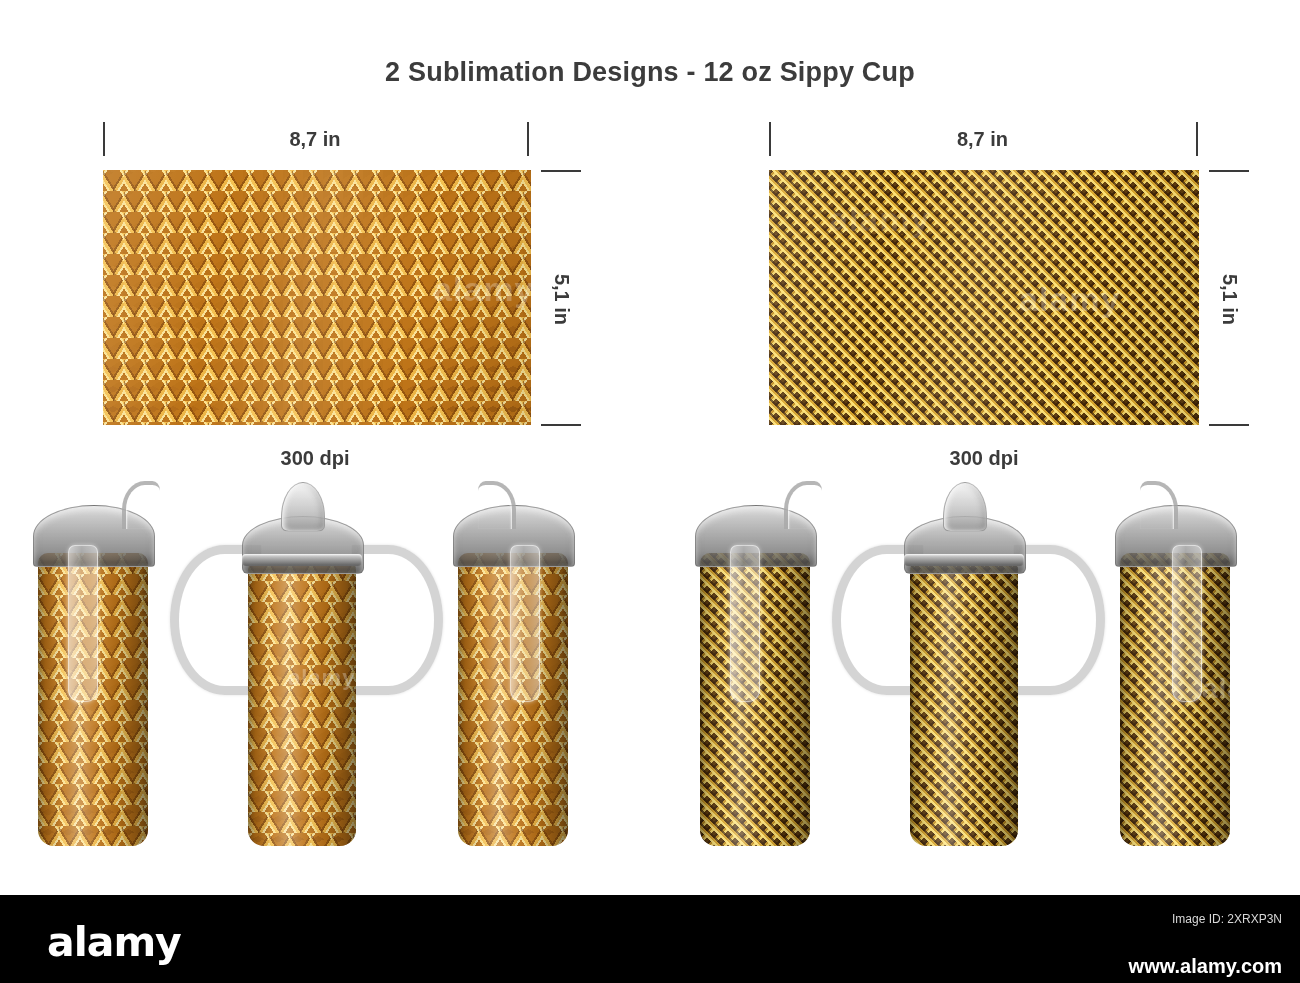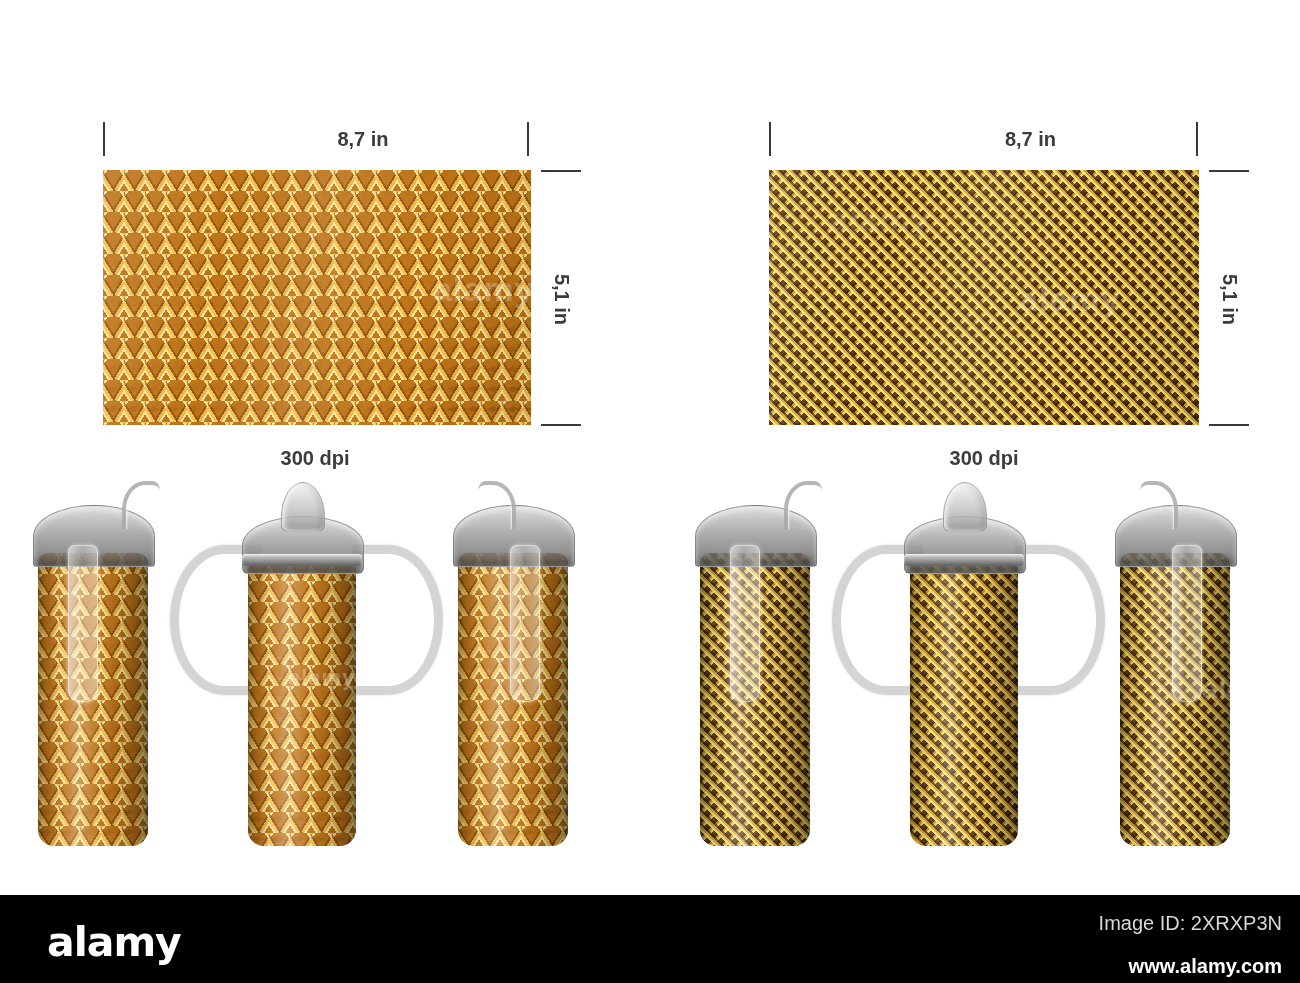--- a/index.html
+++ b/index.html
@@ -13,21 +13,20 @@
   
   .title{
     position:absolute;left:0;top:57px;width:1300px;text-align:center;
     font-size:27px;font-weight:bold;color:#3c3c3c;letter-spacing:.2px;
   }
 
   
   .dim-top{
     position:absolute;font-size:20px;font-weight:bold;color:#3b3b3b;
     text-align:center;
-    margin-left:48px;
   }
   .dim-side{
     position:absolute;font-size:20px;font-weight:bold;color:#3b3b3b;
     transform:rotate(90deg);transform-origin:center center;white-space:nowrap;
   }
   .dpi{
     position:absolute;font-size:20px;font-weight:bold;color:#3b3b3b;
     text-align:center;
   }
   .tick-v{position:absolute;width:2px;background:#3a3a3a;}
@@ -138,28 +137,29 @@
   .handle-r{border-radius:0 60% 60% 0/0 50% 50% 0;border-left:none;}
   .clip{position:absolute;border-radius:7px 7px 12px 12px;
      background:linear-gradient(90deg,rgba(255,255,255,.55),rgba(255,255,255,.22) 45%,rgba(255,255,255,.45));
      border:1px solid rgba(255,255,255,.5);
      box-shadow:0 0 4px rgba(255,255,255,.5);}
 
   
   .footer{position:absolute;left:0;bottom:0;width:1300px;height:88px;background:#000;}
   .footer-logo{position:absolute;left:47px;top:23px;color:#fff;font-size:41px;
      font-weight:bold;letter-spacing:-1px;font-family:"DejaVu Sans",sans-serif;}
-  .footer-id{position:absolute;right:18px;top:17px;color:#d8d8d8;font-size:20px;text-align:right;}
+  .footer-id{position:absolute;right:18px;top:17px;color:#d8d8d8;font-size:12px;text-align:right;}
   .footer-url{position:absolute;right:18px;top:60px;color:#fff;font-size:20px;font-weight:bold;}
 </style>
 </head>
 <body>
 
 <div class="stage">
 
+  <div class="title">2 Sublimation Designs - 12 oz Sippy Cup</div>
 
   <div class="tick-v" style="left:103px;top:122px;height:34px;"></div>
   <div class="tick-v" style="left:527px;top:122px;height:34px;"></div>
   <div class="dim-top" style="left:103px;top:128px;width:424px;">8,7 in</div>
 
   <div class="swatch pat-diamond" style="left:103px;top:170px;width:428px;height:255px;">
     <div class="pat-sheen"></div>
 
     <div class="wm" style="left:330px;top:100px;opacity:.45;">alamy</div>
   </div>

